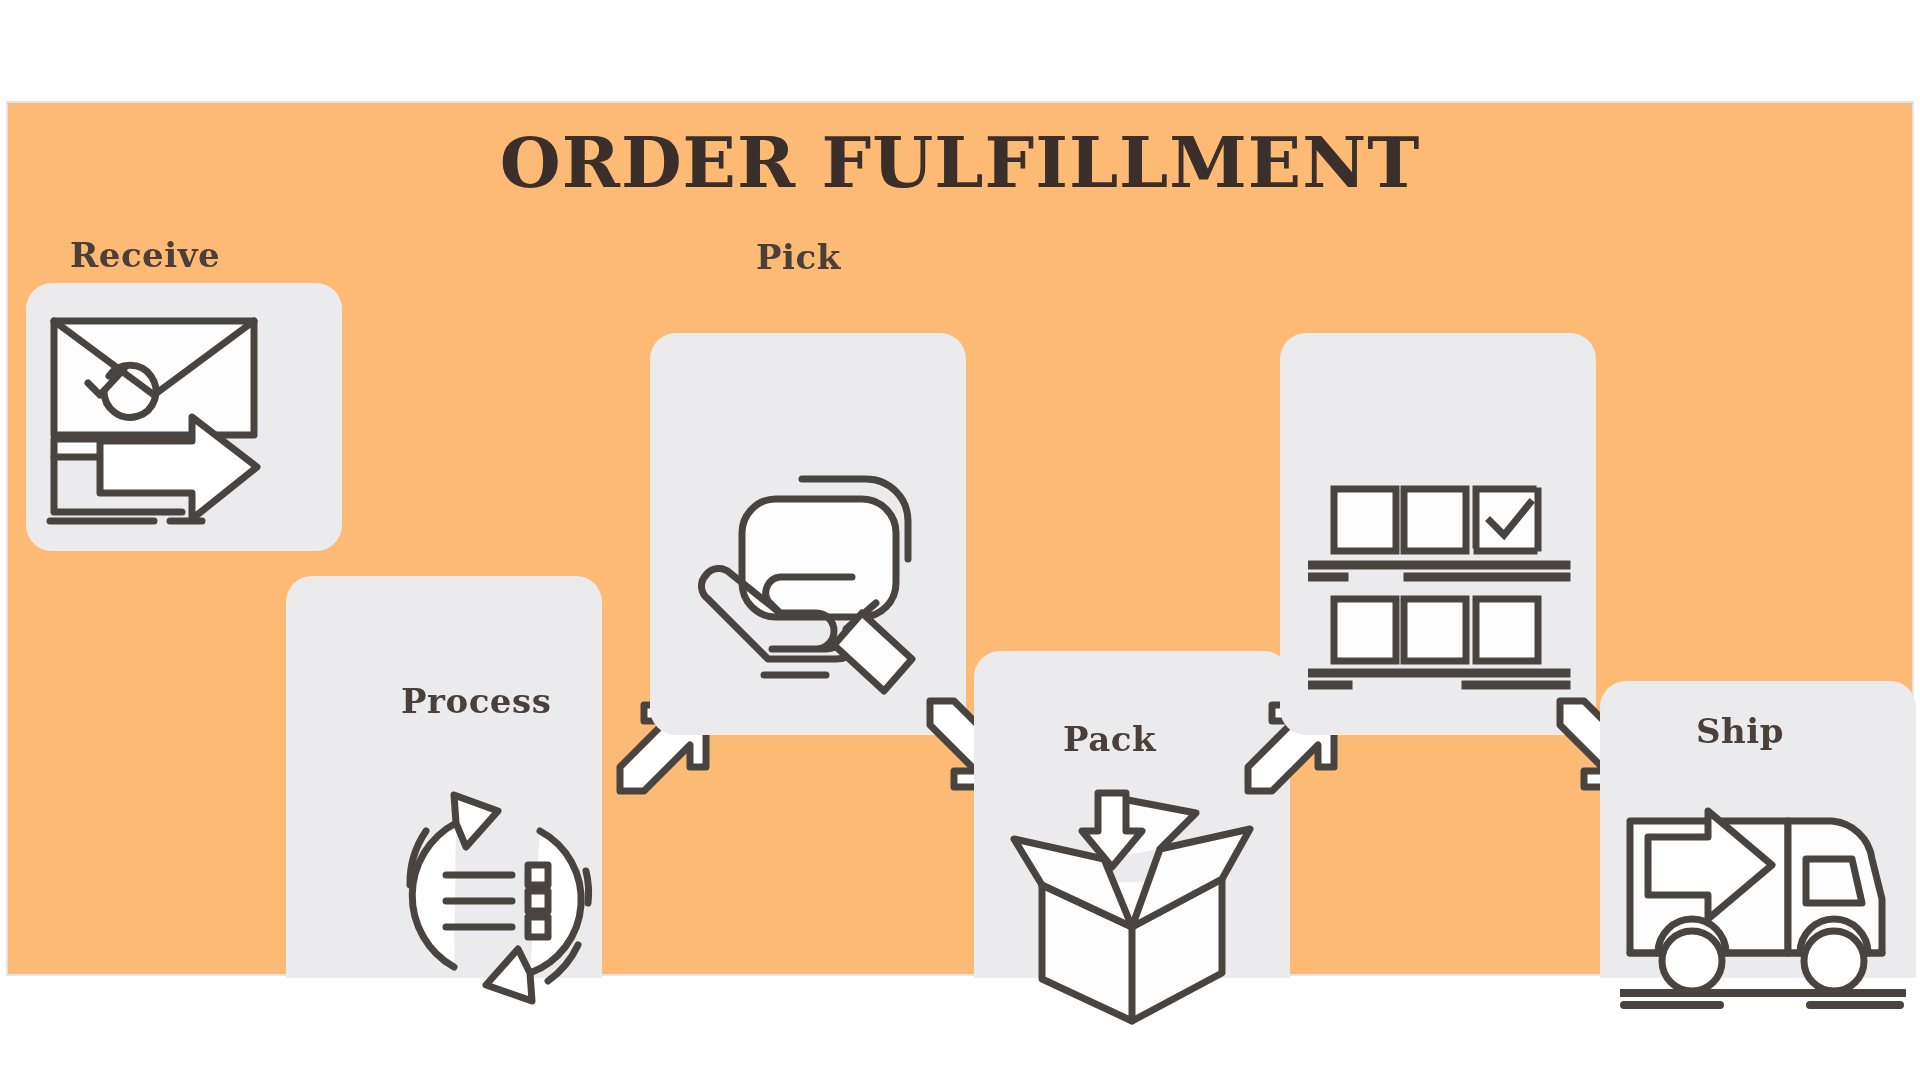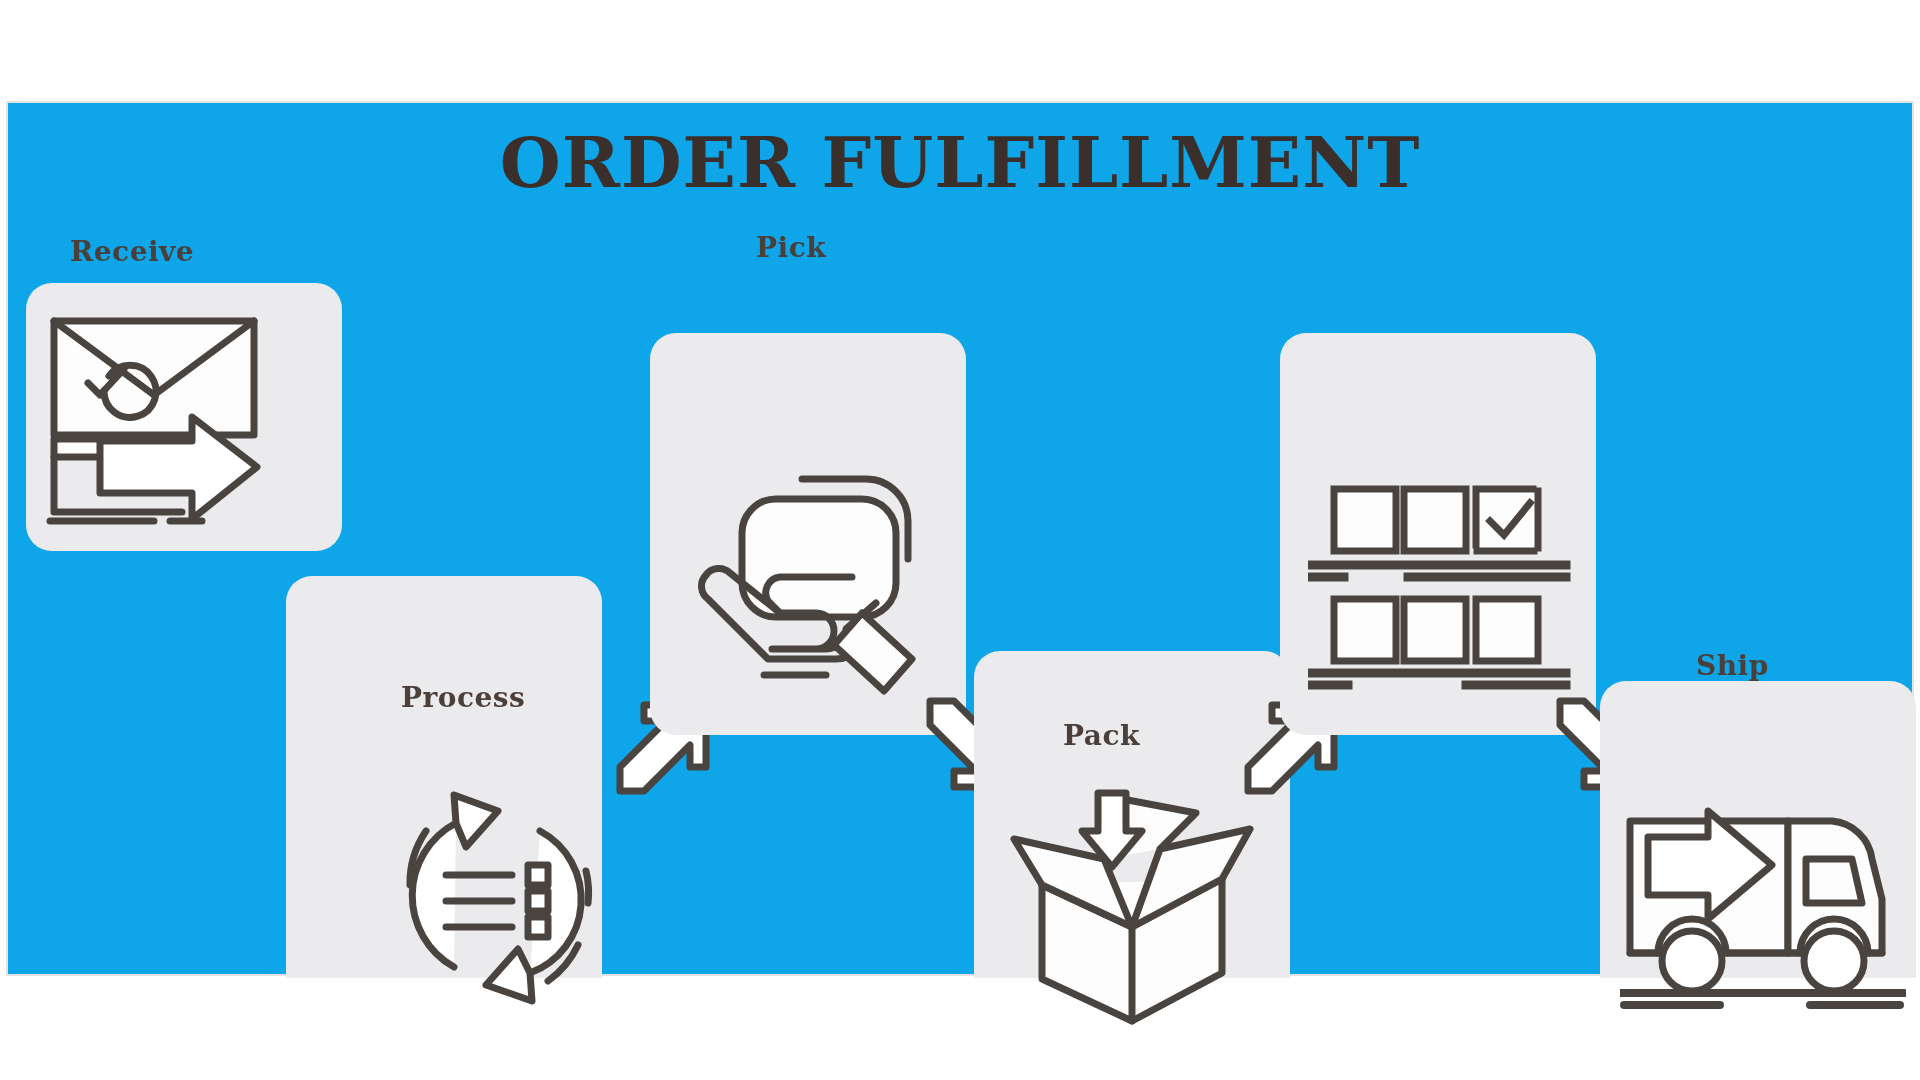--- a/index.html
+++ b/index.html
@@ -7,21 +7,21 @@
     width:1920px;height:1080px;overflow:hidden;position:relative;
     font-family:"DejaVu Serif", serif;
     -webkit-font-smoothing:antialiased;
   }
 
   
   #canvas{
     position:absolute;
     left:6px; top:101px;
     width:1908px; height:875px;
-    background:#0ea5e9;
+    background:#fdba74;
     border:2px solid #e3e3e5;
     box-sizing:border-box;
   }
 
   
   #title{
     position:absolute;
     left:0; top:18px; width:100%;
     text-align:center;
     font-family:"DejaVu Serif", serif;
@@ -37,21 +37,21 @@
     position:absolute;
     background:#ebebee;
     border-radius:26px;
   }
 
   
   .step-label{
     position:absolute;
     font-family:"DejaVu Serif", serif;
     font-weight:bold;
-    font-size:28px;
+    font-size:34px;
     color:#4a3f39;
     white-space:nowrap;
     letter-spacing:0.5px;
   }
 
   
   .icon{
     position:absolute;
   }
   .icon svg{display:block;width:100%;height:100%;}
@@ -131,21 +131,21 @@
   </div>
 
   <div class="conn" style="left:596px; top:586px; width:112px; height:112px;">
     <svg viewBox="0 0 112 112" xmlns="http://www.w3.org/2000/svg" fill="#ffffff" stroke="#4a4440" stroke-width="7" stroke-linecap="round" stroke-linejoin="round">
       <path d="M16 102 L40 102 L86 56 L86 78 L102 78 L102 16 L40 16 L40 32 L62 32 L16 78 Z"></path>
     </svg>
   </div>
 
   <div class="tile" style="left:642px; top:230px; width:316px; height:402px;"></div>
 
-  <div class="step-label" style="left:748px; top:128px;">Pick</div>
+  <div class="step-label" style="left:748px; top:134px;">Pick</div>
 
   <div class="icon" style="left:668px; top:360px; width:268px; height:248px;">
     <svg viewBox="0 0 268 248" xmlns="http://www.w3.org/2000/svg" fill="none" stroke="#4a4440" stroke-width="7" stroke-linecap="round" stroke-linejoin="round">
 
       <path d="M126 16 H190 A42 42 0 0 1 232 58 V96" fill="none"></path>
 
       <path d="M100 36 H186 A34 34 0 0 1 220 70 V120 A34 34 0 0 1 186 154 H100 A34 34 0 0 1 66 120 V70 A34 34 0 0 1 100 36 Z" fill="#fdfdfd"></path>
 
       <path d="M30 112 A16 16 0 0 1 54 110 L104 150 H140 A18 18 0 0 1 140 186 H96 L150 186
                A20 20 0 0 0 170 166 L200 140" fill="none"></path>
@@ -219,21 +219,21 @@
   </div>
 
   <div class="conn" style="left:1536px; top:588px; width:112px; height:112px;">
     <svg viewBox="0 0 112 112" xmlns="http://www.w3.org/2000/svg" fill="#ffffff" stroke="#4a4440" stroke-width="7" stroke-linecap="round" stroke-linejoin="round">
       <path d="M16 10 L40 10 L86 56 L86 34 L102 34 L102 96 L40 96 L40 80 L62 80 L16 34 Z"></path>
     </svg>
   </div>
 
   <div class="tile" style="left:1592px; top:578px; width:316px; height:297px; border-bottom-left-radius:0; border-bottom-right-radius:0;"></div>
 
-  <div class="step-label" style="left:1688px; top:546px;text-align:center;">Ship</div>
+  <div class="step-label" style="left:1688px; top:608px;text-align:center;">Ship</div>
 
   <div class="icon" style="left:1612px; top:700px; width:286px; height:210px;">
     <svg viewBox="0 0 286 210" xmlns="http://www.w3.org/2000/svg" fill="none" stroke="#4a4440" stroke-width="7" stroke-linecap="round" stroke-linejoin="round">
 
       <path d="M10 18 H168 V150 H10 Z" fill="#fdfdfd"></path>
 
       <path d="M168 18 H212 A44 44 0 0 1 252 56 L262 96 V150 H168 Z" fill="#fdfdfd"></path>
 
       <path d="M186 56 H232 L242 100 H186 Z" fill="#fdfdfd"></path>
 

